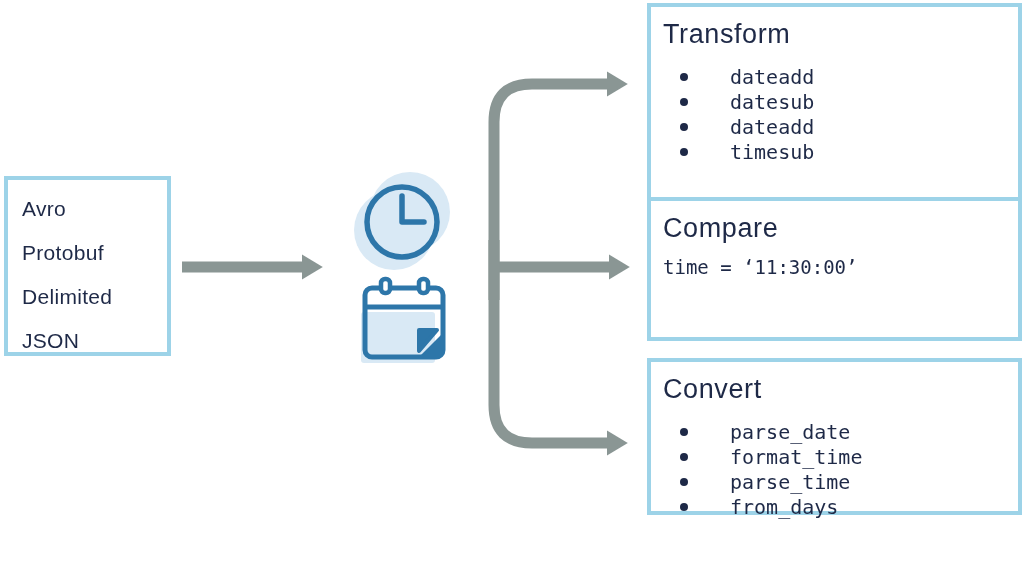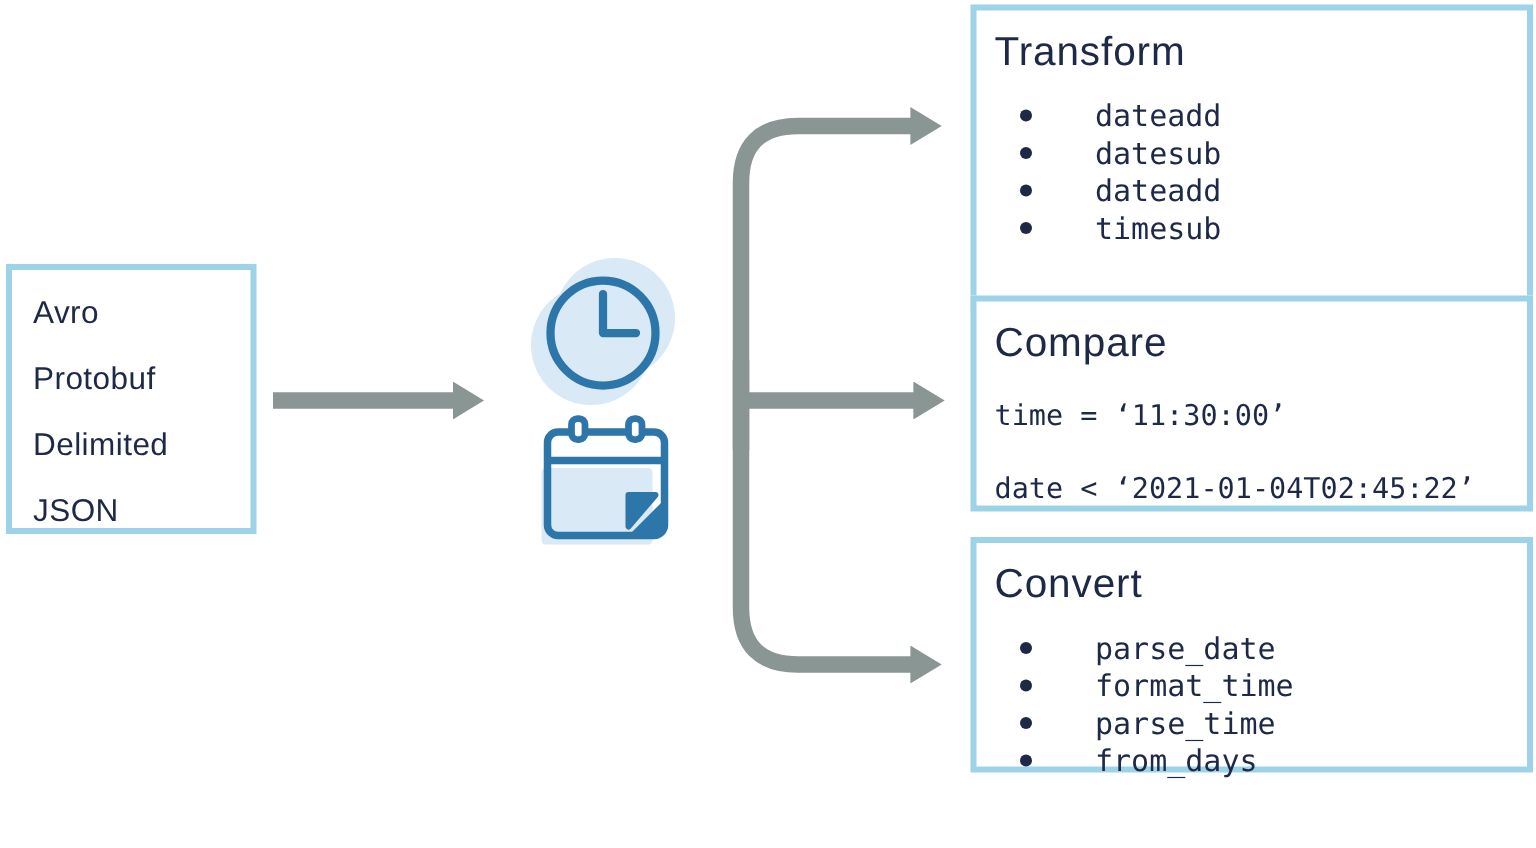--- a/index.html
+++ b/index.html
@@ -76,21 +76,21 @@
     color: #1e2947;
     white-space: nowrap;
   }
   .code-line {
     margin: 0 0 0 12px;
     font-family: "DejaVu Sans Mono", monospace;
     font-size: 19px;
     color: #1e2947;
     white-space: nowrap;
   }
-  .code-line.first  { margin-top: 21px; }
+  .code-line.first  { margin-top: 11px; }
   .code-line.second { margin-top: 27px; }
   
   .icon-stack {
     position: absolute;
     left: 346px; top: 166px;
     width: 110px; height: 206px;
   }
   .icon-stack svg { position: absolute; display: block; }
   svg.clock    { left: 4px;  top: 2px;   }
   svg.calendar { left: 10px; top: 110px; }
@@ -157,21 +157,20 @@
       <li>
           <span class="bullet"></span>
           <span class="mono">timesub</span>
         </li>
     </ul>
   </div>
 
   <div class="box right-box compare-box">
     <div class="box-title">Compare</div>
     <div class="code-line first">time = ‘11:30:00’</div>
-    <div class="code-line second">date &lt; ‘2021-01-04T02:45:22’</div>
   </div>
 
   <div class="box right-box convert-box">
     <div class="box-title">Convert</div>
     <ul class="fn-list">
       <li>
           <span class="bullet"></span>
           <span class="mono">parse_date</span>
         </li>
       <li>

